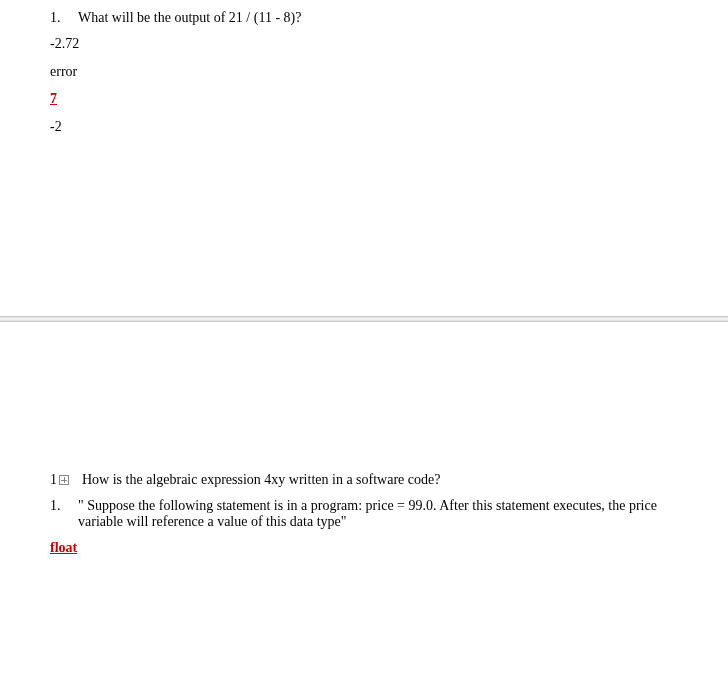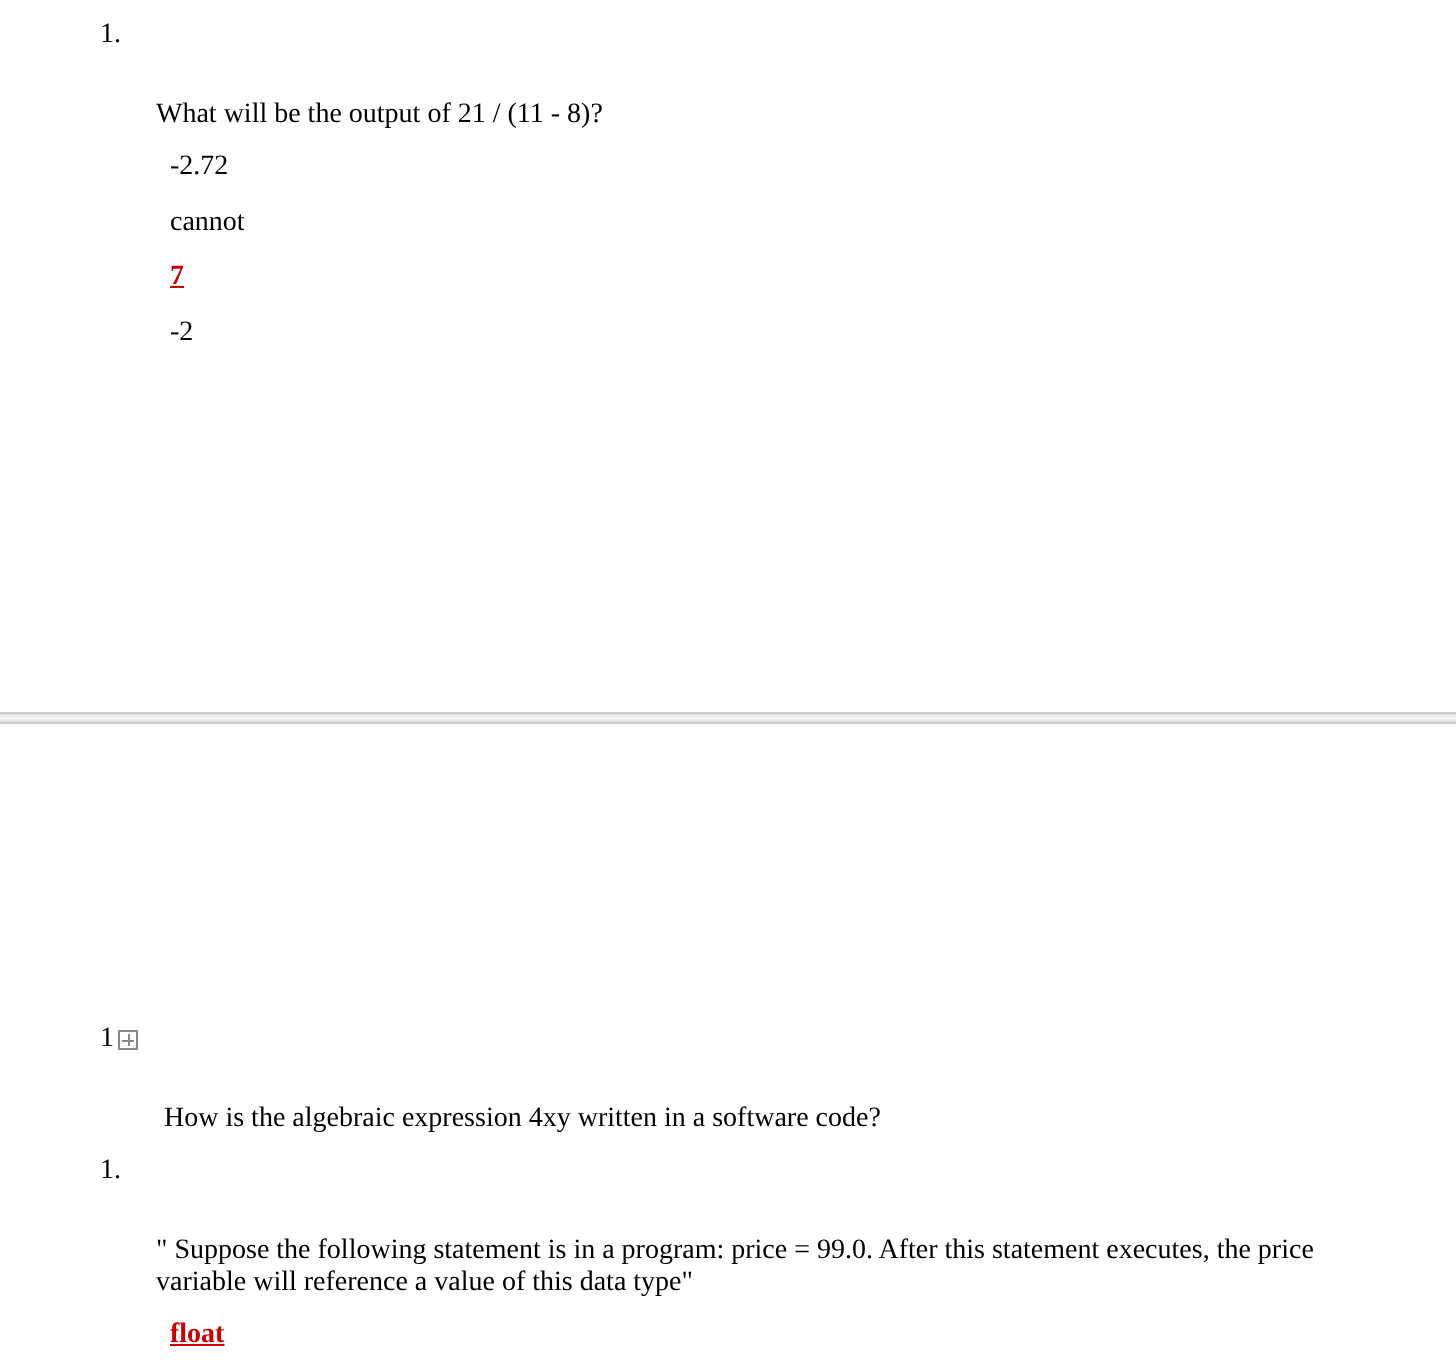--- a/index.html
+++ b/index.html
@@ -24,24 +24,22 @@
       display: flex;
       align-items: flex-start;
       margin-bottom: 8px;
     }
     .q-number {
       min-width: 20px;
       margin-right: 8px;
     }
     .q-text {
       flex: 1;
-      margin-top: 40px;
     }
     .answer-list {
-      margin-left: 35px;
     }
     .answer-item {
       margin-bottom: 8px;
       line-height: 1.4;
     }
     .answer-correct {
       color: #cc0000;
       font-weight: bold;
       text-decoration: underline;
     }
@@ -105,21 +103,21 @@
 <body>
 
 <div class="page-section">
   <div class="question-block">
     <div class="question-line">
       <span class="q-number">1.</span>
       <span class="q-text">What will be the output of 21 / (11 - 8)?</span>
     </div>
     <div class="answer-list">
       <div class="answer-item">-2.72</div>
-      <div class="answer-item">cannot</div>
+      <div class="answer-item">error</div>
       <div class="answer-item answer-correct">7</div>
       <div class="answer-item">-2</div>
     </div>
   </div>
   <div class="spacer-large"></div>
 </div>
 
 <div class="divider"></div>
 
 <div class="page-section">

